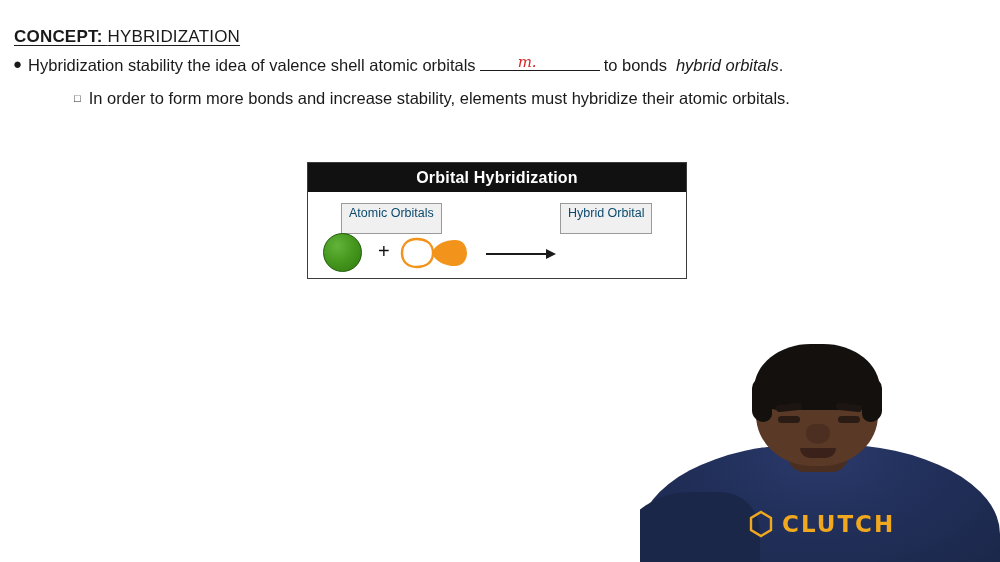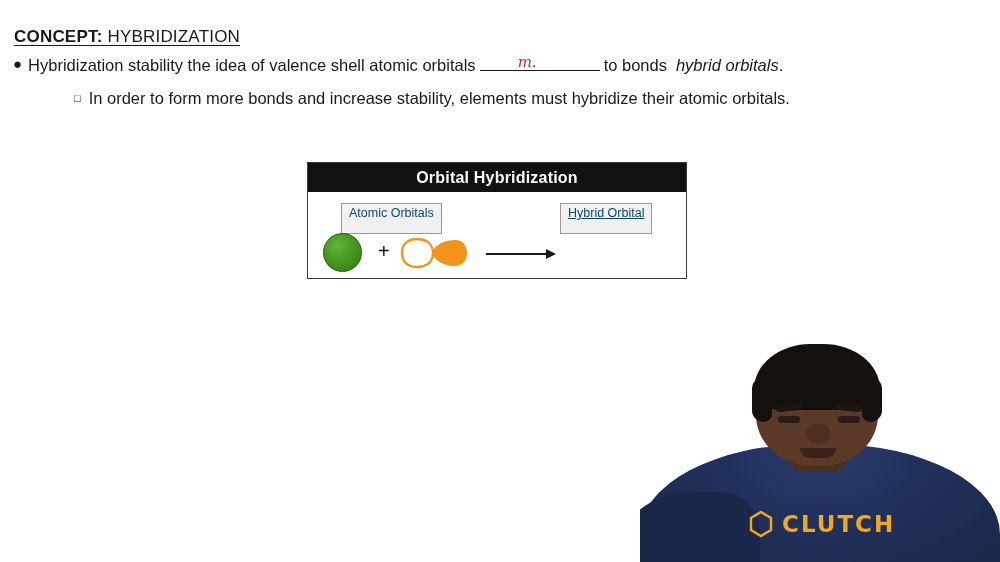--- a/index.html
+++ b/index.html
@@ -128,21 +128,21 @@
   .chip {
     position: absolute;
     font-size: 12.5px;
     background: #f0f0f0;
     border: 1px solid #9a9a9a;
     padding: 2px 7px 13px 7px;
     color: #0c4a6e;
     white-space: nowrap;
   }
   .chip-atomic { left: 33px; top: 11px; }
-  .chip-hybrid { left: 252px; top: 11px; text-decoration: underline; }
+  .chip-hybrid { left: 252px; top: 11px; }
 
   .sphere {
     position: absolute;
     left: 15px;
     top: 41px;
     width: 39px;
     height: 39px;
     border-radius: 50%;
     background: radial-gradient(circle at 36% 32%, #63b33b 0%, #47991f 45%, #2f7a10 100%);
     border: 1.5px solid #1f5c08;

